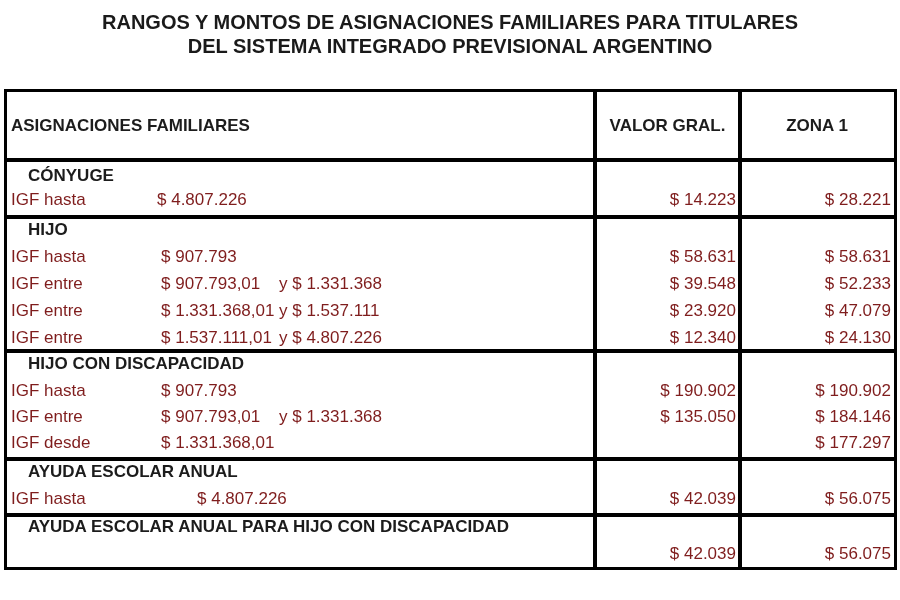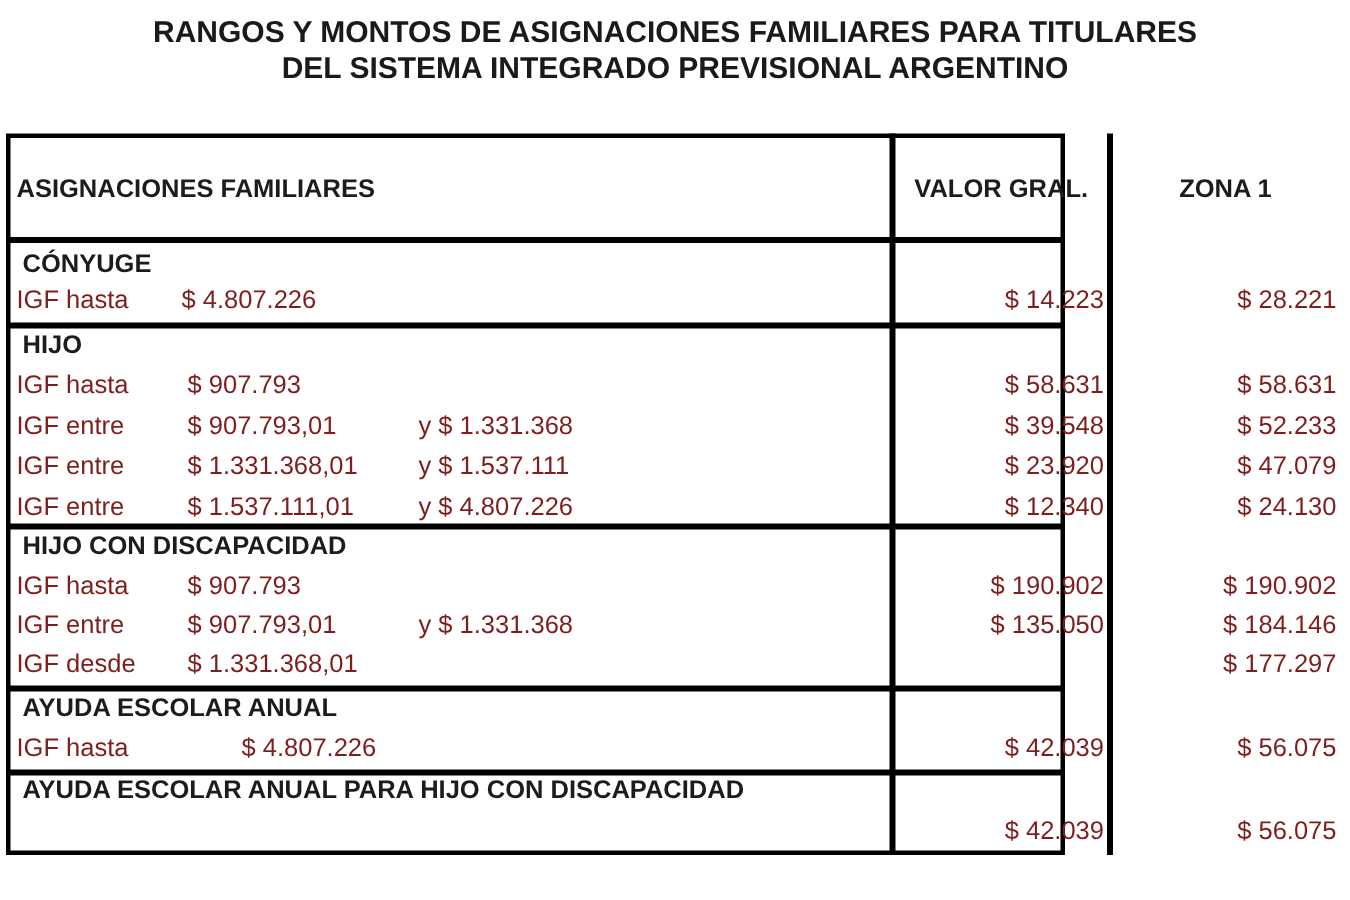--- a/index.html
+++ b/index.html
@@ -26,21 +26,21 @@
       line-height: 24px;
       color: #1a1a1a;
       letter-spacing: 0px;
     }
     .doc-title div { white-space: nowrap; }
 
     .tbl {
       position: absolute;
       left: 4px;
       top: 89px;
-      width: 706px;
+      width: 893px;
       height: 481px;
       border: 3px solid #000;
       box-sizing: border-box;
       text-decoration: underline;
     }
     .vline {
       position: absolute;
       top: -3px;
       bottom: -3px;
       width: 4px;
@@ -71,21 +71,21 @@
     .hdr.c2 { left: 590px; width: 141px; justify-content: center; }
     .hdr.c3 { left: 735px; width: 150px; justify-content: center; }
 
     .section {
       position: absolute;
       left: 0;
       right: 0;
     }
     .sec-title {
       position: absolute;
-      left: 8px;
+      left: 21px;
       font-weight: bold;
       font-size: 17px;
       color: #1c1c1c;
       white-space: nowrap;
     }
     .row {
       position: absolute;
       left: 0;
       right: 0;
       height: 27px;
@@ -95,20 +95,21 @@
     .row .lbl {
       position: absolute;
       left: 4px;
       top: 2px;
       white-space: nowrap;
     }
     .row .from {
       position: absolute;
       top: 2px;
       white-space: nowrap;
+      margin-left: 36px;
     }
     .row .to {
       position: absolute;
       left: 272px;
       top: 2px;
       white-space: nowrap;
     }
     .row .val {
       position: absolute;
       top: 2px;

